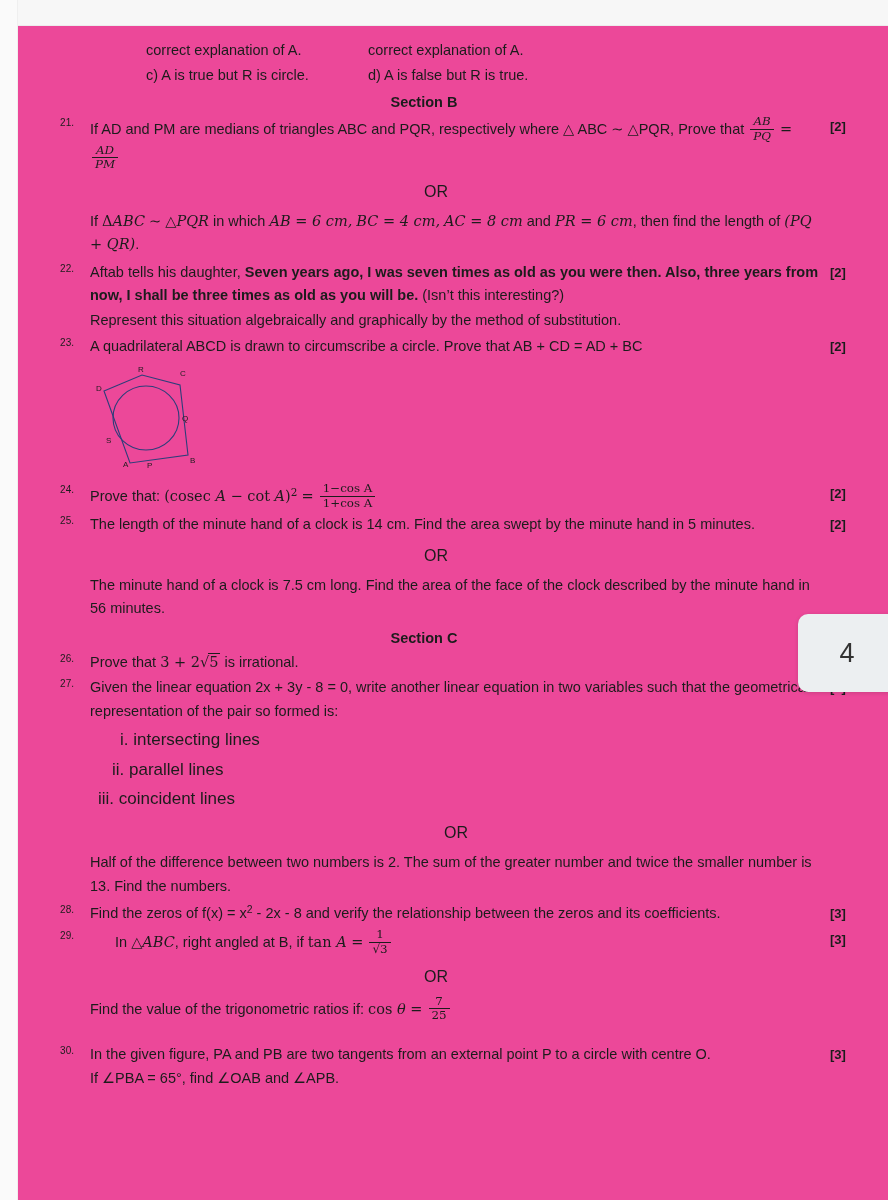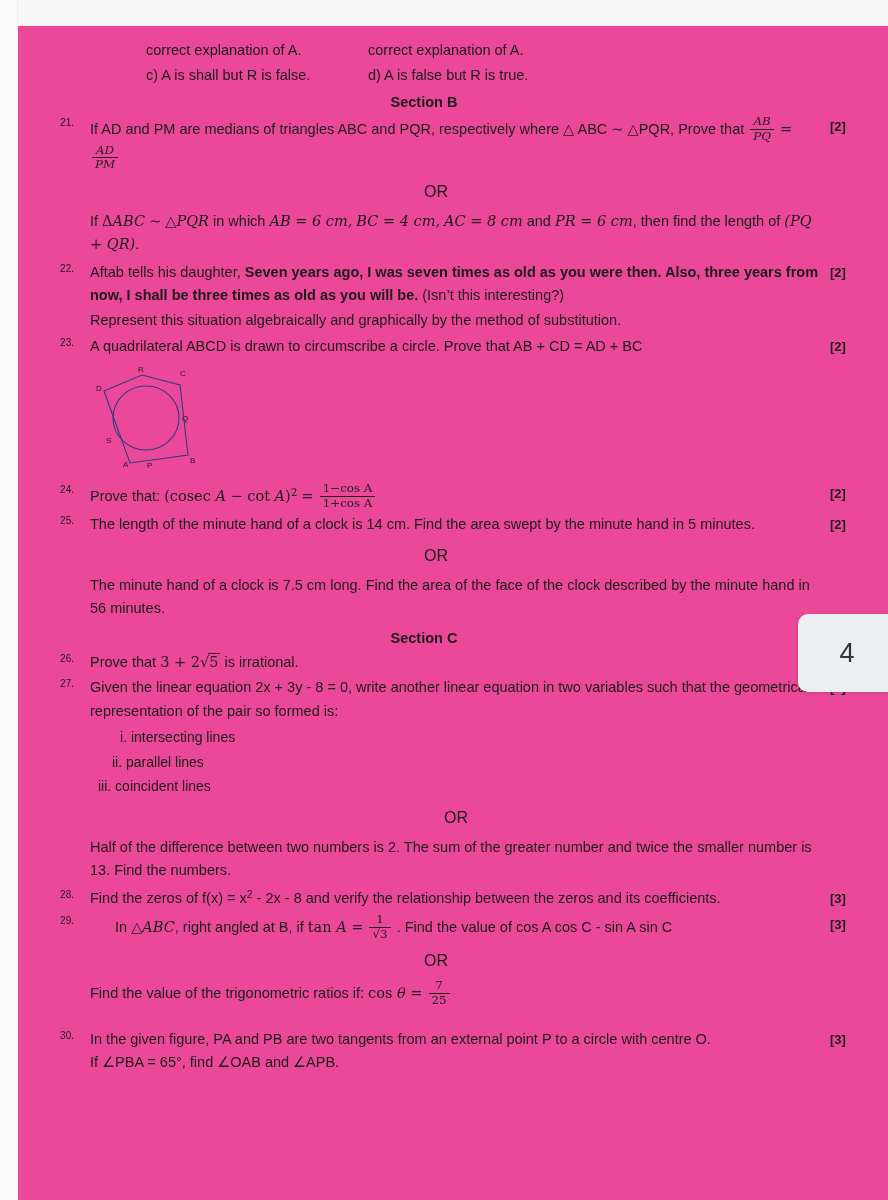--- a/index.html
+++ b/index.html
@@ -110,21 +110,21 @@
   .frac .den { display: block; padding: 0 3px; }
   .sup { font-size: 0.72em; vertical-align: 0.45em; }
 
   .sqrt-wrap { display: inline-block; }
   .sqrt-wrap .rad { border-top: 1px solid #1c1c1c; padding: 0 2px 0 1px; margin-left: -1px; }
 
   .ind-list {
     margin: 2px 0 0 0;
     padding: 0;
     list-style: none;
-    font-size: 14px;
+    font-size: 17px;
     line-height: 1.72;
   }
   .ind-list li.i1 { padding-left: 30px; }
   .ind-list li.i2 { padding-left: 22px; }
   .ind-list li.i3 { padding-left: 8px; }
 
   .fig {
     margin: 4px 0 4px 0;
     padding-left: 0px;
   }
@@ -154,21 +154,21 @@
   <div class="topstrip"></div>
   <div class="sidebar-left"></div>
 
   <div class="content">
 
     <div class="opt-row">
       <div class="opt-col-a">correct explanation of A.</div>
       <div class="opt-col-b">correct explanation of A.</div>
     </div>
     <div class="opt-row">
-      <div class="opt-col-a">c) A is shall but R is false.</div>
+      <div class="opt-col-a">c) A is true but R is circle.</div>
       <div class="opt-col-b">d) A is false but R is true.</div>
     </div>
 
     <div class="section-head">Section B</div>
 
     <div class="row">
       <div class="qnum">21.</div>
       <div class="qbody">
         <span>If AD and PM are medians of triangles ABC and PQR, respectively where</span>
         <span>△</span>
@@ -309,21 +309,20 @@
     <div class="row" style="margin-top:3px;gap:25px;">
       <div class="qnum">29.</div>
       <div class="qbody">
         <span>In</span>
         <span>△</span><span class="mj">ABC</span><span>, right angled at B, if</span>
         <span class="mj-up"><span class="mj-up">tan</span> <span class="mj">A</span> =</span>
         <span class="frac mj-up">
           <span class="num">1</span>
           <span class="den">√<span>3</span></span>
         </span>
-        <span>. Find the value of cos A cos C - sin A sin C</span>
       </div>
       <div class="marks">[3]</div>
     </div>
 
     <div class="row">
       <div class="qnum"></div>
       <div class="qbody">
         <div class="or">OR</div>
         <div>
           <span>Find the value of the trigonometric ratios if:</span>

